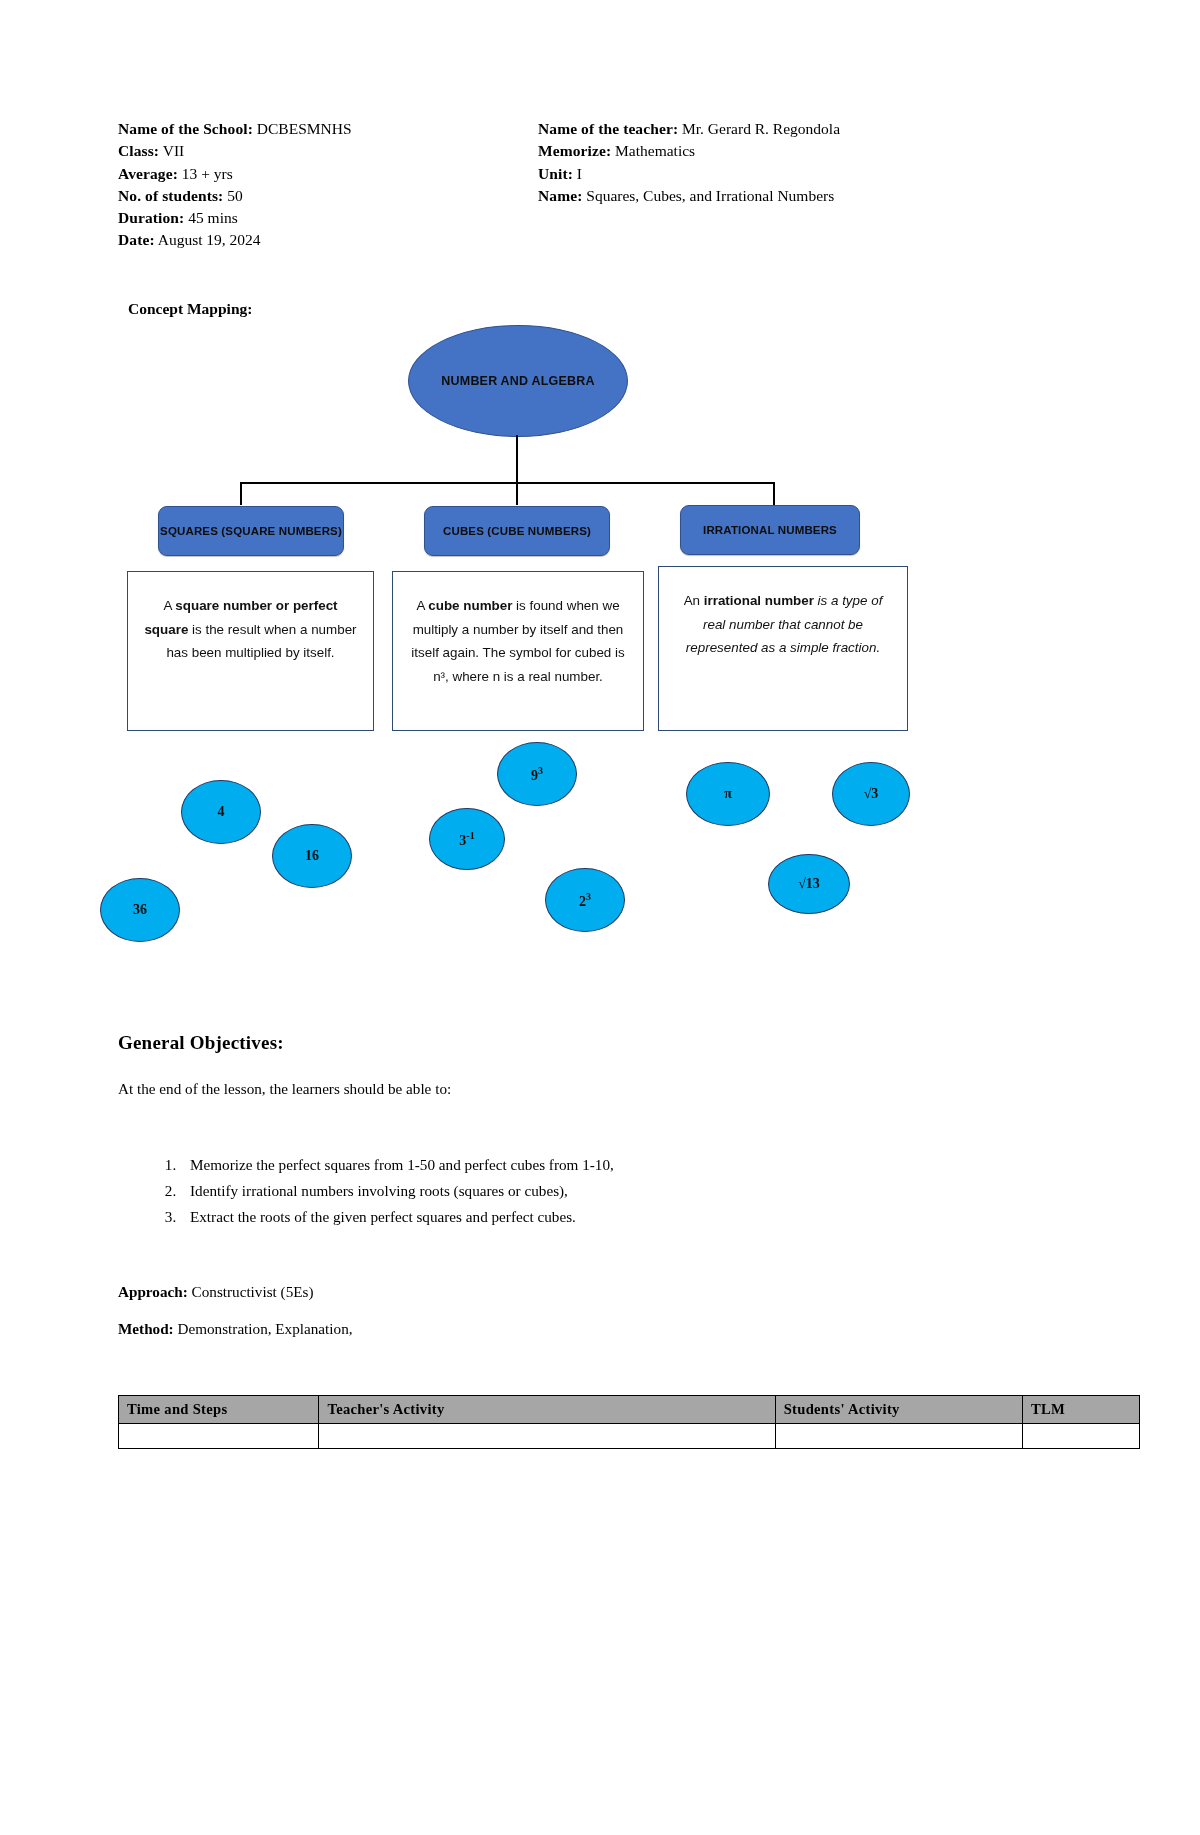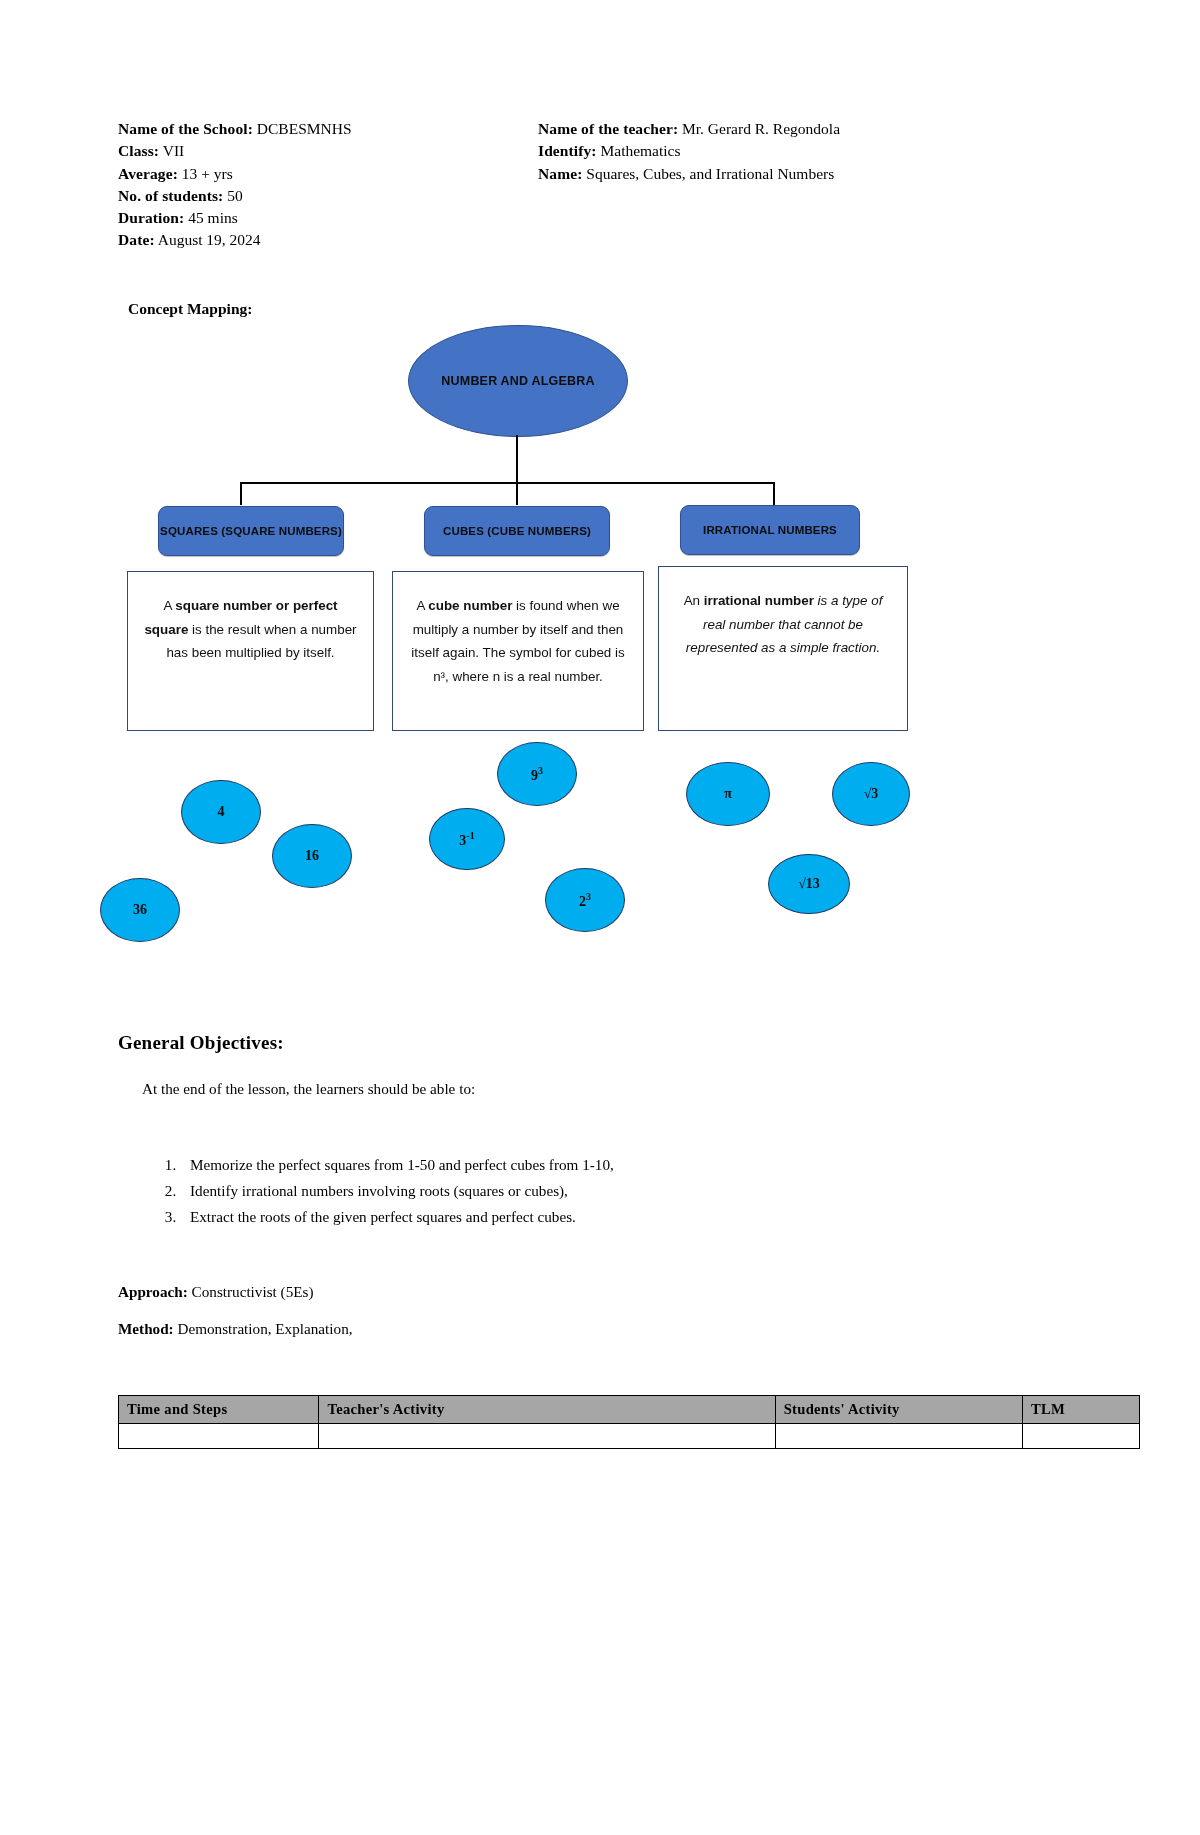--- a/index.html
+++ b/index.html
@@ -159,22 +159,26 @@
           <b>Date:</b>
           <span class="val">August 19, 2024</span>
         </div>
       </div>
       <div class="hdr-col-r">
         <div class="hdr-line">
           <b>Name of the teacher:</b>
           <span class="val">Mr. Gerard R. Regondola</span>
         </div>
         <div class="hdr-line">
-          <b>Identify:</b>
+          <b>Memorize:</b>
           <span class="val">Mathematics</span>
+        </div>
+        <div class="hdr-line">
+          <b>Unit:</b>
+          <span class="val">I</span>
         </div>
         <div class="hdr-line">
           <b>Name:</b>
           <span class="val">Squares, Cubes, and Irrational Numbers</span>
         </div>
       </div>
     </div>
   </div>
 
   <div class="cm-title">Concept Mapping:</div>
@@ -238,21 +242,21 @@
       <span>√3</span>
     </div>
     <div class="bubble" style="left:768px; top:854px; width:80px; height:58px;">
       <span class="radsm">√13</span>
     </div>
   </div>
 
   <div class="sect" style="top:1032px;">
     <h3>General Objectives:</h3>
   </div>
-  <div class="sect" style="top:1080px;margin-left:24px;">
+  <div class="sect" style="top:1080px;">
     <p>At the end of the lesson, the learners should be able to:</p>
   </div>
 
   <div class="sect" style="top:1152px;">
     <ol class="obj-list">
       <li>Memorize the perfect squares from 1-50 and perfect cubes from 1-10,</li>
       <li>Identify irrational numbers involving roots (squares or cubes),</li>
       <li>Extract the roots of the given perfect squares and perfect cubes.</li>
     </ol>
   </div>

